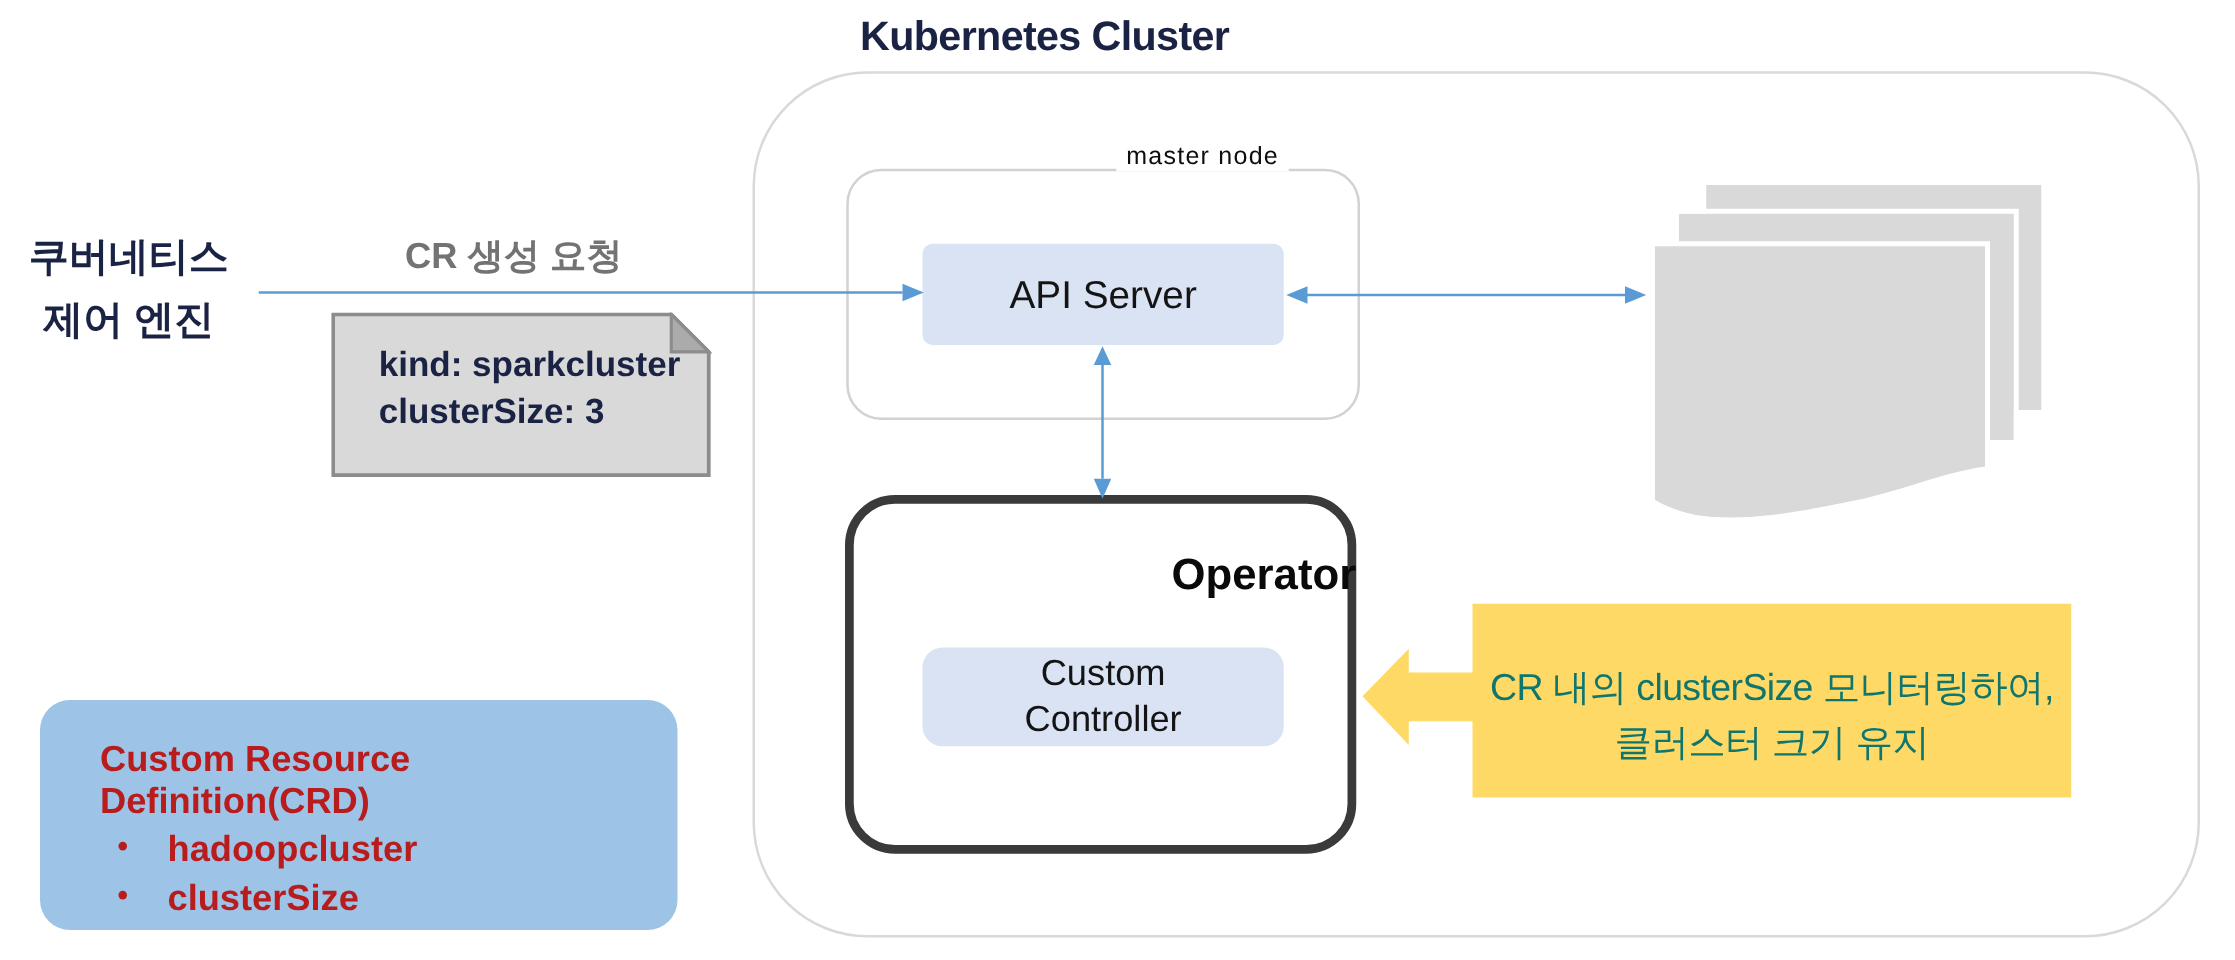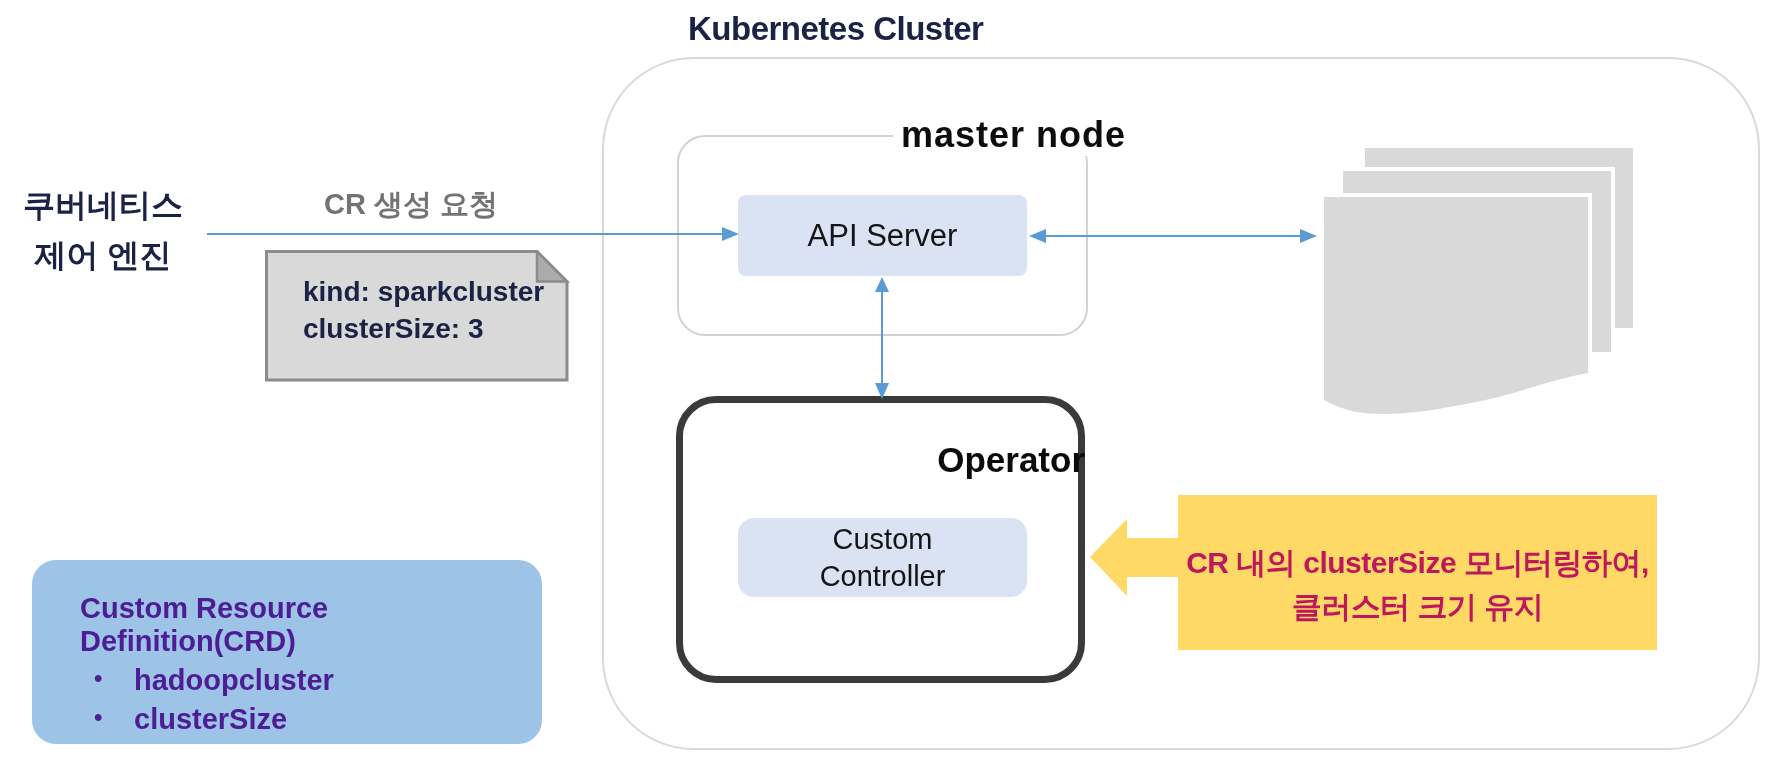--- a/index.html
+++ b/index.html
@@ -6,21 +6,21 @@
   body{font-family:"Liberation Sans","DejaVu Sans",sans-serif;}
   #canvas{position:relative;width:1788px;height:768px;background:#ffffff;overflow:hidden;}
   .abs{position:absolute;}
 
   
   #cluster-box{left:602px;top:57px;width:1158px;height:693px;border:2px solid #d9d9d9;border-radius:92px;box-sizing:border-box;}
   #cluster-title{left:688px;top:10px;font-size:33px;font-weight:bold;color:#1b2344;letter-spacing:-0.5px;}
 
   
   #master-node-box{left:677px;top:135px;width:411px;height:201px;border:2px solid #d2d2d2;border-radius:28px;box-sizing:border-box;background:#fff;}
-  #master-node-label{left:893px;top:114px;background:#fff;padding:0 8px;font-size:36px;font-weight:bold;color:#0d0d0d;letter-spacing:1px;}
+  #master-node-label{left:893px;top:114px;background:#fff;padding:0 8px;font-size:20px;font-weight:normal;color:#0d0d0d;letter-spacing:1px;}
 
   
   #api-server-box{left:738px;top:195px;width:289px;height:81px;background:#dae3f3;border-radius:8px;display:flex;align-items:center;justify-content:center;font-size:31px;color:#141414;}
 
   
   #operator-box{left:676px;top:396px;width:409px;height:287px;border:7px solid #3a3a3a;border-radius:40px;box-sizing:border-box;background:#fff;}
   #operator-title{left:676px;top:440px;width:409px;text-align:right;font-size:35px;font-weight:bold;color:#0a0a0a;}
   #controller-box{left:738px;top:518px;width:289px;height:79px;background:#dae3f3;border-radius:16px;display:flex;flex-direction:column;align-items:center;justify-content:center;font-size:29px;line-height:1.25;color:#141414;}
 
   
@@ -31,27 +31,27 @@
 
   
   #client-label{left:18px;top:181px;width:170px;text-align:center;font-size:32px;font-weight:bold;color:#1b2344;line-height:1.55;}
   #request-label{left:301px;top:185px;width:220px;text-align:center;font-size:29px;font-weight:bold;color:#737373;}
 
   
   #note-shape{left:265px;top:250px;}
   #note-text{left:303px;top:273px;font-size:28px;font-weight:600;color:#1b2344;line-height:37px;}
 
   
-  #crd-box{left:32px;top:560px;width:510px;height:184px;background:#9dc3e6;border-radius:24px;color:#4c1d95;}
+  #crd-box{left:32px;top:560px;width:510px;height:184px;background:#9dc3e6;border-radius:24px;color:#b91c1c;}
   #crd-title{margin:32px 0 0 48px;font-size:29px;font-weight:600;}
   .crd-item{display:flex;margin:6px 0 0 62px;font-size:29px;font-weight:600;}
   .crd-bullet{width:40px;font-size:24px;}
 
   
-  #callout-box{left:1178px;top:483px;width:479px;height:155px;background:#ffd966;display:flex;flex-direction:column;justify-content:center;align-items:center;padding-top:24px;box-sizing:border-box;text-align:center;font-size:30px;font-weight:bold;color:#be185d;line-height:1.45;letter-spacing:-0.5px;margin-top:12px;}
+  #callout-box{left:1178px;top:483px;width:479px;height:155px;background:#ffd966;display:flex;flex-direction:column;justify-content:center;align-items:center;padding-top:24px;box-sizing:border-box;text-align:center;font-size:30px;font-weight:normal;color:#0f766e;line-height:1.45;letter-spacing:-0.5px;}
 
   
   #arrows{left:0;top:0;width:1788px;height:768px;pointer-events:none;}
 </style>
 </head>
 <body>
 
 <div id="canvas">
 
   <div class="abs" id="cluster-box"></div>

